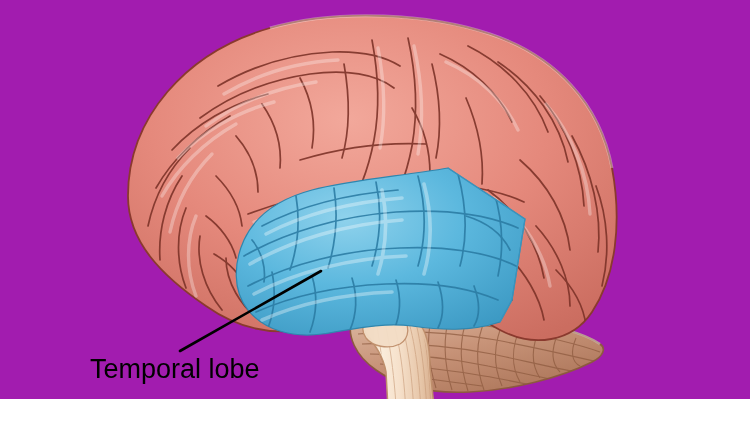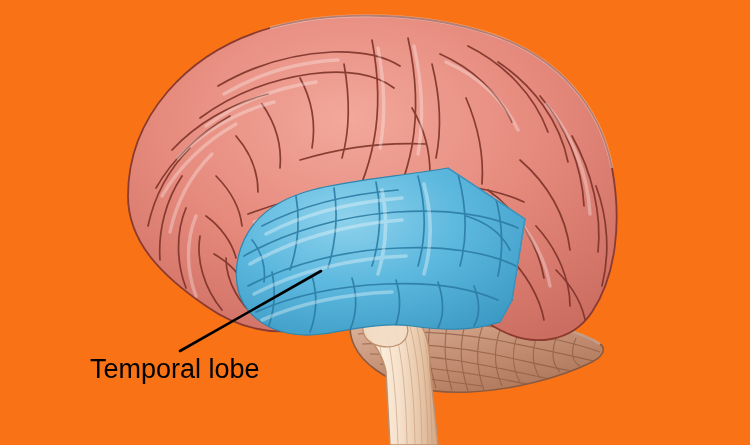--- a/index.html
+++ b/index.html
@@ -3,22 +3,22 @@
 <meta charset="utf-8">
 <style>
   html, body {
     margin: 0;
     padding: 0;
     background: #ffffff;
   }
   #stage {
     position: relative;
     width: 750px;
-    height: 445px;
-    background: #f97316;
+    height: 399px;
+    background: #a21caf;
     overflow: hidden;
     font-family: "Liberation Sans", sans-serif;
     text-align: center;
   }
   #brain-svg {
     position: absolute;
     left: 0;
     top: 0;
     width: 750px;
     height: 445px;

